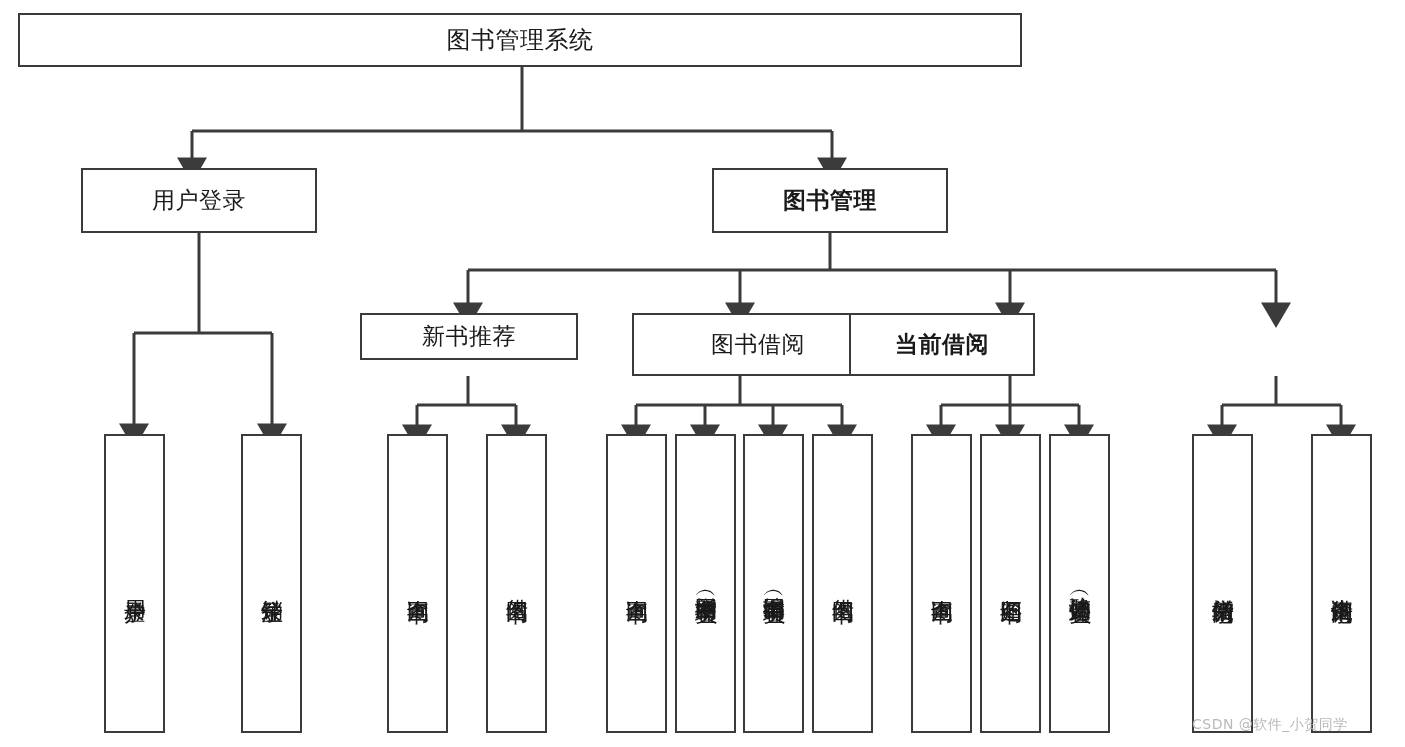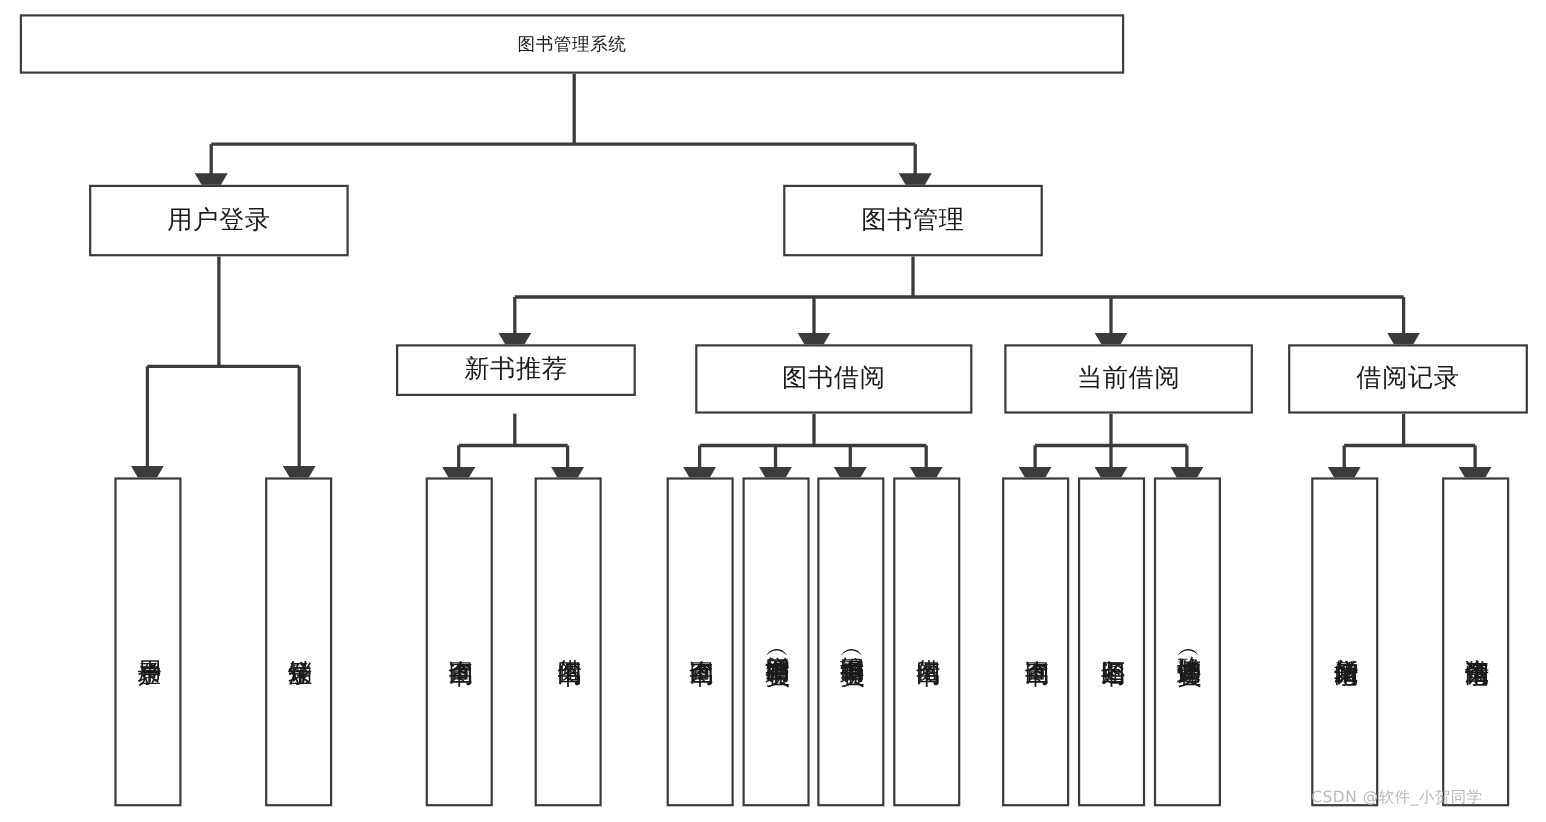--- a/index.html
+++ b/index.html
@@ -45,21 +45,21 @@
   .node-v {
     font-size: 22px;
     line-height: 1.22;
     letter-spacing: 1px;
     writing-mode: vertical-rl;
     text-orientation: upright;
     text-align: center;
     padding: 6px 0;
     white-space: normal;
   }
-  .node-root { font-size: 16px; }
+  .node-root { font-size: 24px; }
   .watermark {
     position: absolute;
     color: #b9b9b9;
     font-size: 14px;
     white-space: nowrap;
     letter-spacing: 0.5px;
     font-family: "DejaVu Sans", "Liberation Sans", sans-serif;
   }
 </style>
 </head>
@@ -118,39 +118,36 @@
   </svg>
 
   <div class="node node-h node-root" style="left:18px; top:13px; width:1004px; height:54px;">
     <span>图书管理系统</span>
   </div>
 
   <div class="node node-h" style="left:81px; top:168px; width:236px; height:65px;">
     <span>用户登录</span>
   </div>
 
-  <div class="node node-h" style="left:712px; top:168px; width:236px; height:65px;">
+  <div class="node node-h" style="left:712px; top:168px; width:236px; height:65px;font-weight:bold;">
     <span>图书管理</span>
   </div>
 
   <div class="node node-h" style="left:360px; top:313px; width:218px; height:47px;">
     <span>新书推荐</span>
   </div>
 
   <div class="node node-h" style="left:632px; top:313px; width:252px; height:63px;">
     <span>图书借阅</span>
   </div>
 
-  <div class="node node-h" style="left:913px; top:313px; width:226px; height:63px;">
+  <div class="node node-h" style="left:849px; top:313px; width:186px; height:63px;font-weight:bold;">
     <span>当前借阅</span>
   </div>
 
-  <div class="node node-h" style="left:1171px; top:313px; width:218px; height:63px;">
-    <span>借阅记录</span>
-  </div>
 
   <div class="node node-v" style="left:104px; top:434px; width:61px; height:299px;">
     <span>用户登录</span>
   </div>
   <div class="node node-v" style="left:241px; top:434px; width:61px; height:299px;">
     <span>注销登录</span>
   </div>
 
   <div class="node node-v" style="left:387px; top:434px; width:61px; height:299px;">
     <span>查询图书</span>

